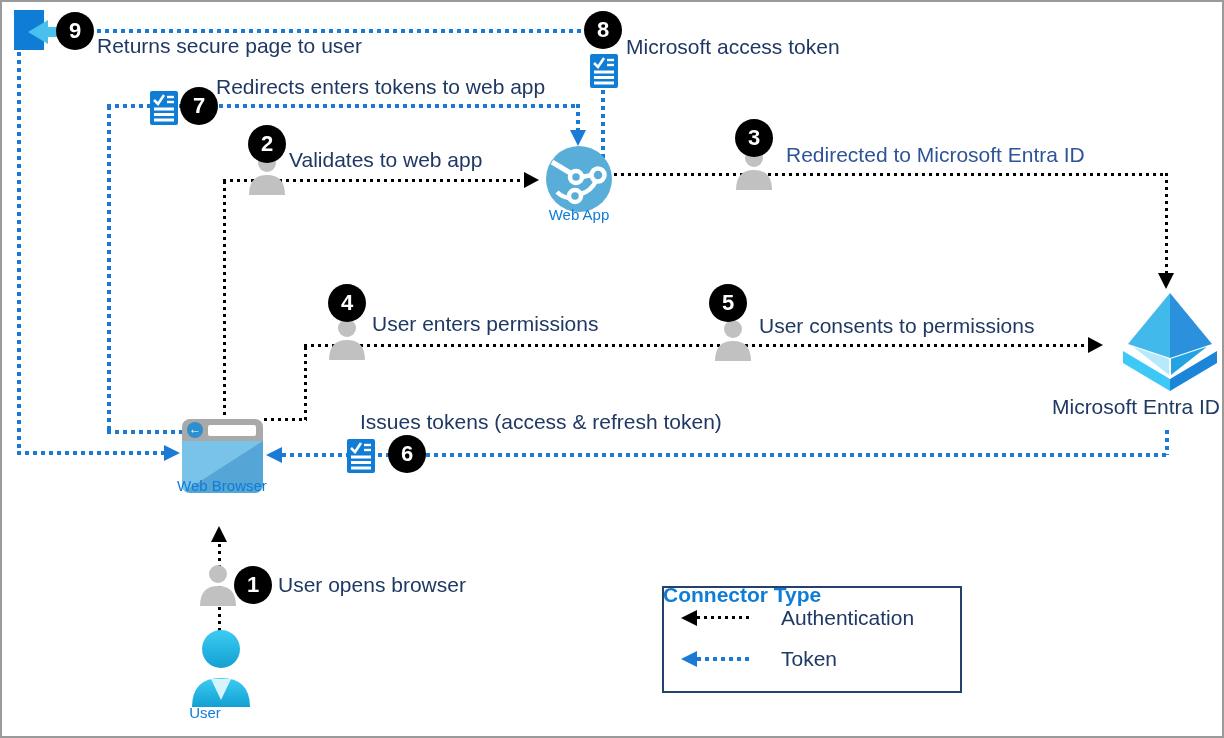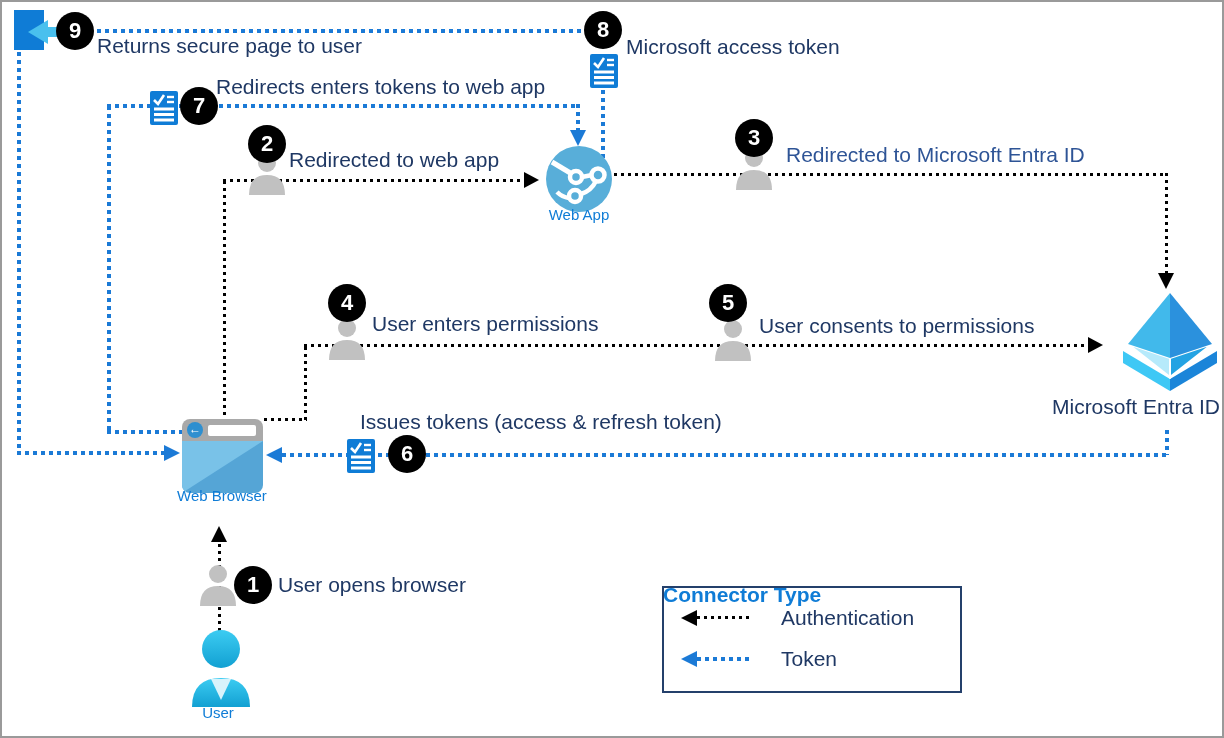--- a/index.html
+++ b/index.html
@@ -184,32 +184,32 @@
   <div class="badge" style="left:246px;top:123px;">2</div>
   <div class="badge" style="left:733px;top:117px;">3</div>
   <div class="badge" style="left:326px;top:282px;">4</div>
   <div class="badge" style="left:707px;top:282px;">5</div>
   <div class="badge" style="left:386px;top:433px;">6</div>
   <div class="badge" style="left:178px;top:85px;">7</div>
   <div class="badge" style="left:582px;top:9px;">8</div>
   <div class="badge" style="left:54px;top:10px;">9</div>
 
   <div class="slabel" style="left:276px;top:571px;">User opens browser</div>
-  <div class="slabel" style="left:287px;top:146px;">Redirected to web app</div>
+  <div class="slabel" style="left:287px;top:146px;">Validates to web app</div>
   <div class="slabel lighter" style="left:784px;top:141px;">Redirected to Microsoft Entra ID</div>
   <div class="slabel" style="left:370px;top:310px;">User enters permissions</div>
   <div class="slabel" style="left:757px;top:312px;">User consents to permissions</div>
   <div class="slabel" style="left:339px;top:408px;margin-left:19px;">Issues tokens (access &amp; refresh token)</div>
   <div class="slabel" style="left:214px;top:73px;">Redirects enters tokens to web app</div>
   <div class="slabel" style="left:624px;top:33px;">Microsoft access token</div>
   <div class="slabel" style="left:95px;top:32px;">Returns secure page to user</div>
 
   <div class="elabel" style="left:502px;top:204px;width:150px;">Web App</div>
-  <div class="elabel" style="left:145px;top:485px;width:150px;">Web Browser</div>
-  <div class="elabel" style="left:141px;top:702px;width:150px;">User</div>
+  <div class="elabel" style="left:145px;top:475px;width:150px;">Web Browser</div>
+  <div class="elabel" style="left:128px;top:702px;width:150px;">User</div>
   <div class="slabel" style="left:1045px;top:393px;width:178px;text-align:center;">Microsoft Entra ID</div>
 
   <div class="legend-title">Connector Type</div>
   <div class="legend-box">
     <div class="ar ar-l-k" style="left:17px;top:22px;"></div>
     <div class="dot kh" style="left:33px;top:28px;width:56px;"></div>
     <div class="legend-label" style="left:117px;top:18px;">Authentication</div>
     <div class="ar ar-l-b" style="left:17px;top:63px;"></div>
     <div class="dot bh" style="left:33px;top:69px;width:56px;"></div>
     <div class="legend-label" style="left:117px;top:59px;">Token</div>

